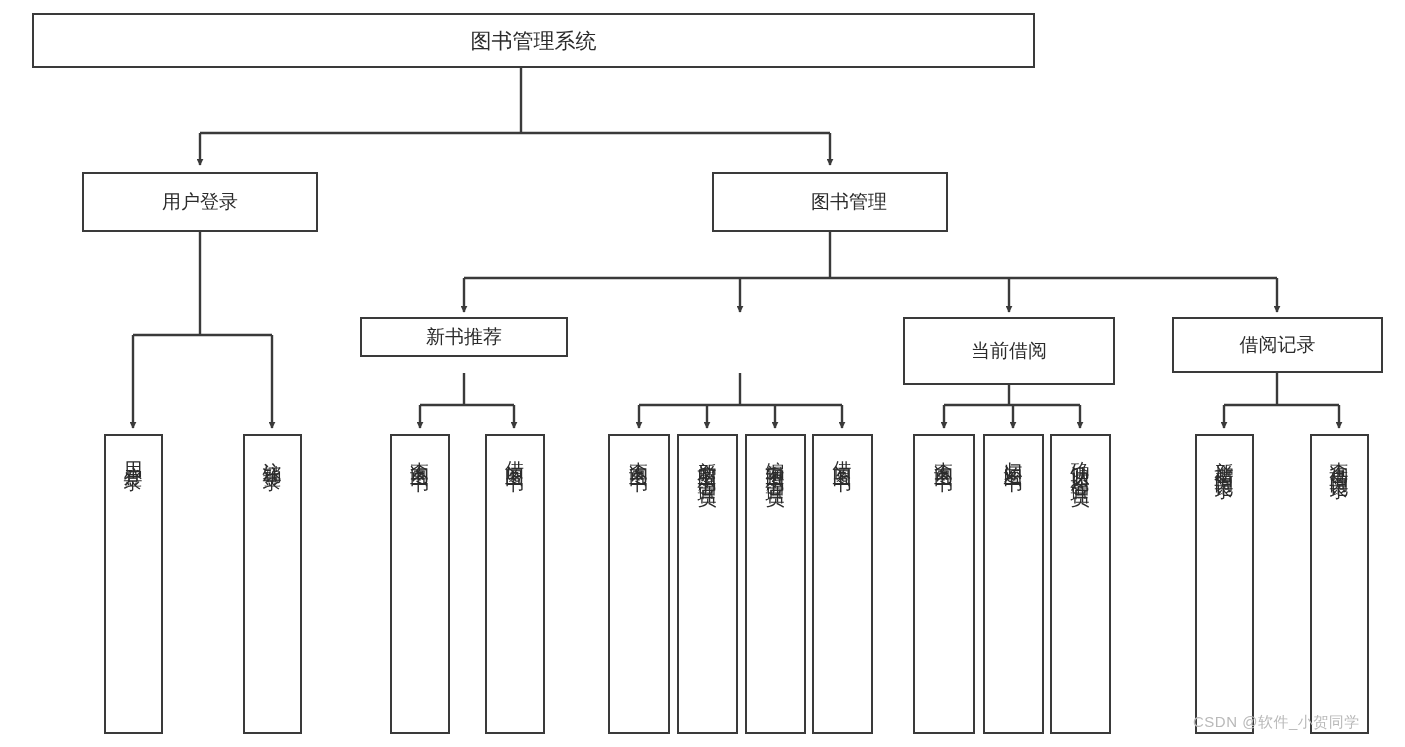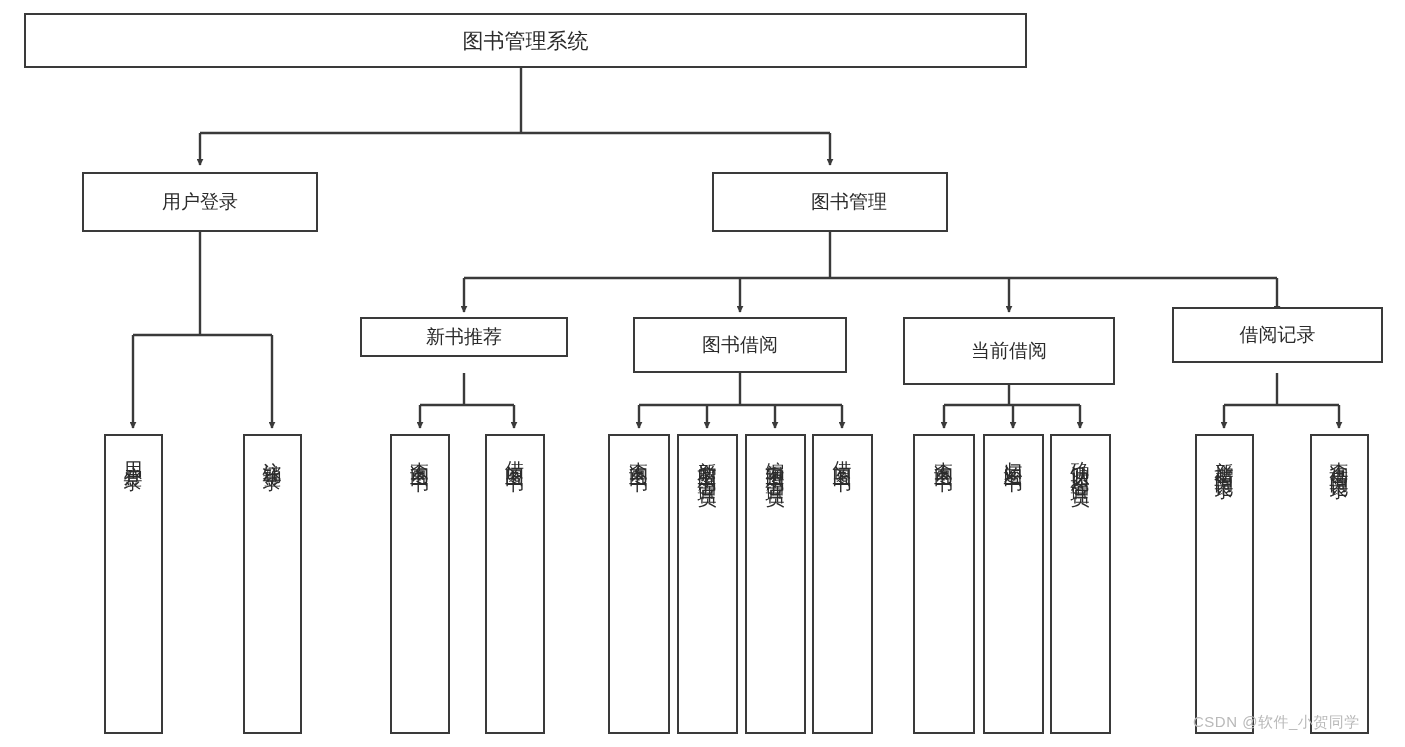--- a/index.html
+++ b/index.html
@@ -65,41 +65,38 @@
       <path d="M 1013 405 L 1013 428" marker-end="url(#ah)"></path>
       <path d="M 1080 405 L 1080 428" marker-end="url(#ah)"></path>
 
       <path d="M 1277 373 L 1277 405"></path>
       <path d="M 1224 405 L 1339 405"></path>
       <path d="M 1224 405 L 1224 428" marker-end="url(#ah)"></path>
       <path d="M 1339 405 L 1339 428" marker-end="url(#ah)"></path>
     </g>
   </svg>
 
-  <div class="node root" style="left:24px;top:13px;width:1003px;height:55px;">
+  <div class="node root" style="left:32px;top:13px;width:1003px;height:55px;">
     <span>图书管理系统</span>
   </div>
 
   <div class="node l2" style="left:82px;top:172px;width:236px;height:60px;">
     <span>用户登录</span>
   </div>
   <div class="node l2" style="left:712px;top:172px;width:236px;height:60px;padding-left:38px;">
     <span>图书管理</span>
   </div>
 
   <div class="node l3" style="left:360px;top:317px;width:208px;height:40px;">
     <span>新书推荐</span>
   </div>
-  <div class="node l3" style="left:633px;top:317px;width:214px;height:56px;">
-    <span>图书借阅</span>
-  </div>
   <div class="node l3" style="left:903px;top:317px;width:212px;height:68px;">
     <span>当前借阅</span>
   </div>
-  <div class="node l3" style="left:1172px;top:307px;width:211px;height:56px;">
+  <div class="node l3" style="left:1172px;top:317px;width:211px;height:56px;">
     <span>借阅记录</span>
   </div>
 
   <div class="node leaf" style="left:104px;top:434px;width:59px;height:300px;">
     <span class="vtext">用户登录</span>
   </div>
   <div class="node leaf" style="left:243px;top:434px;width:59px;height:300px;">
     <span class="vtext">注销登录</span>
   </div>
 

